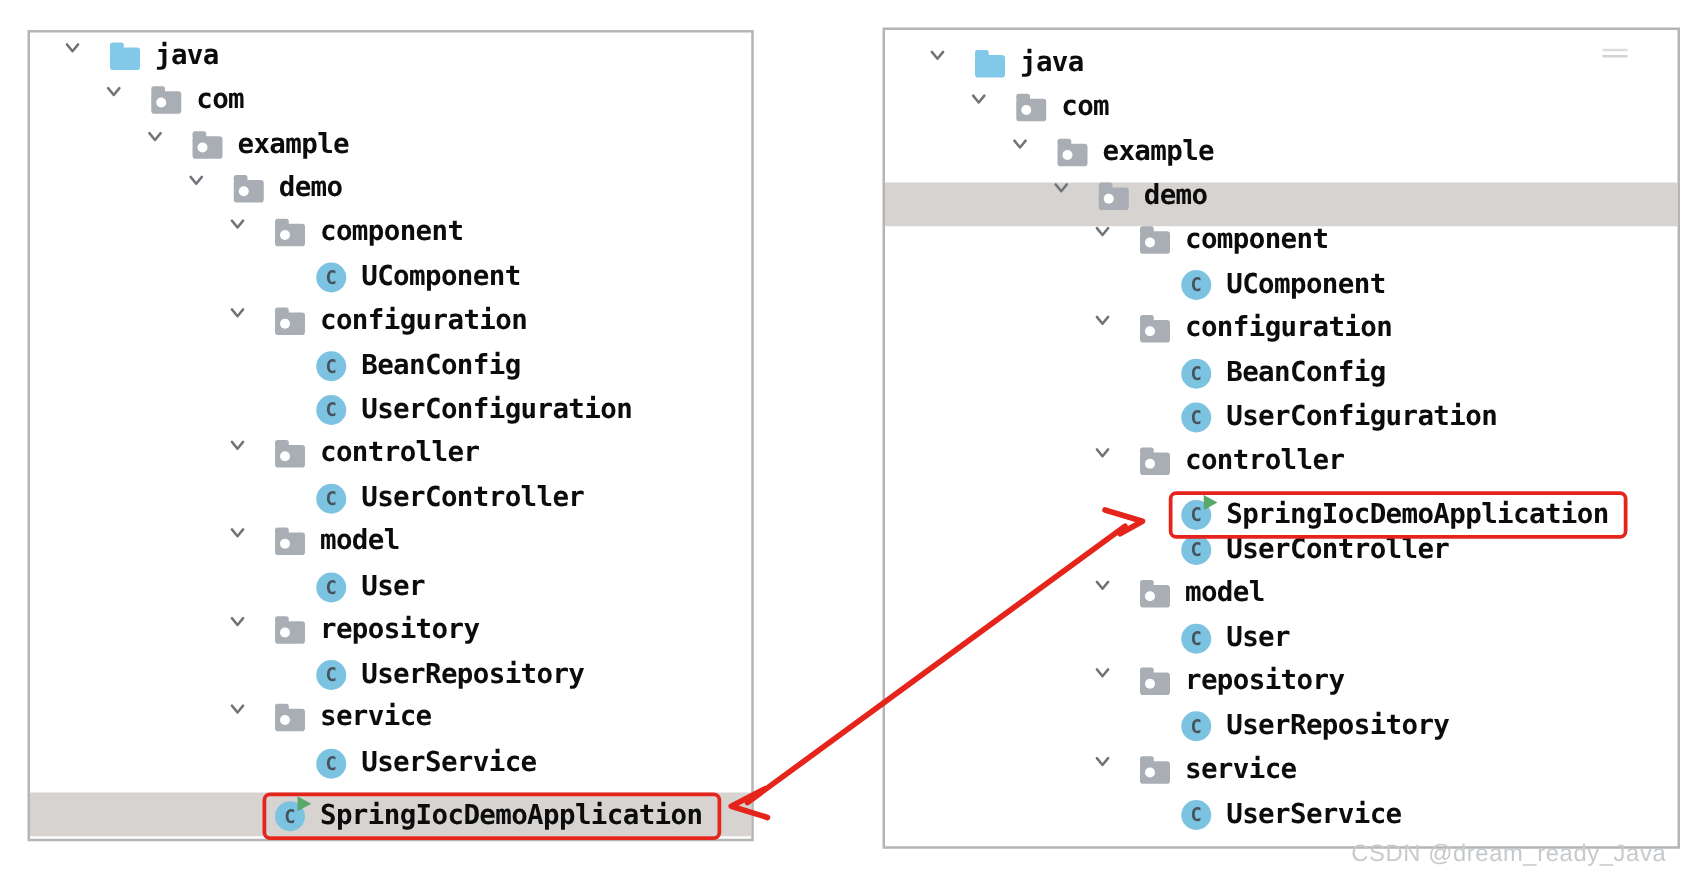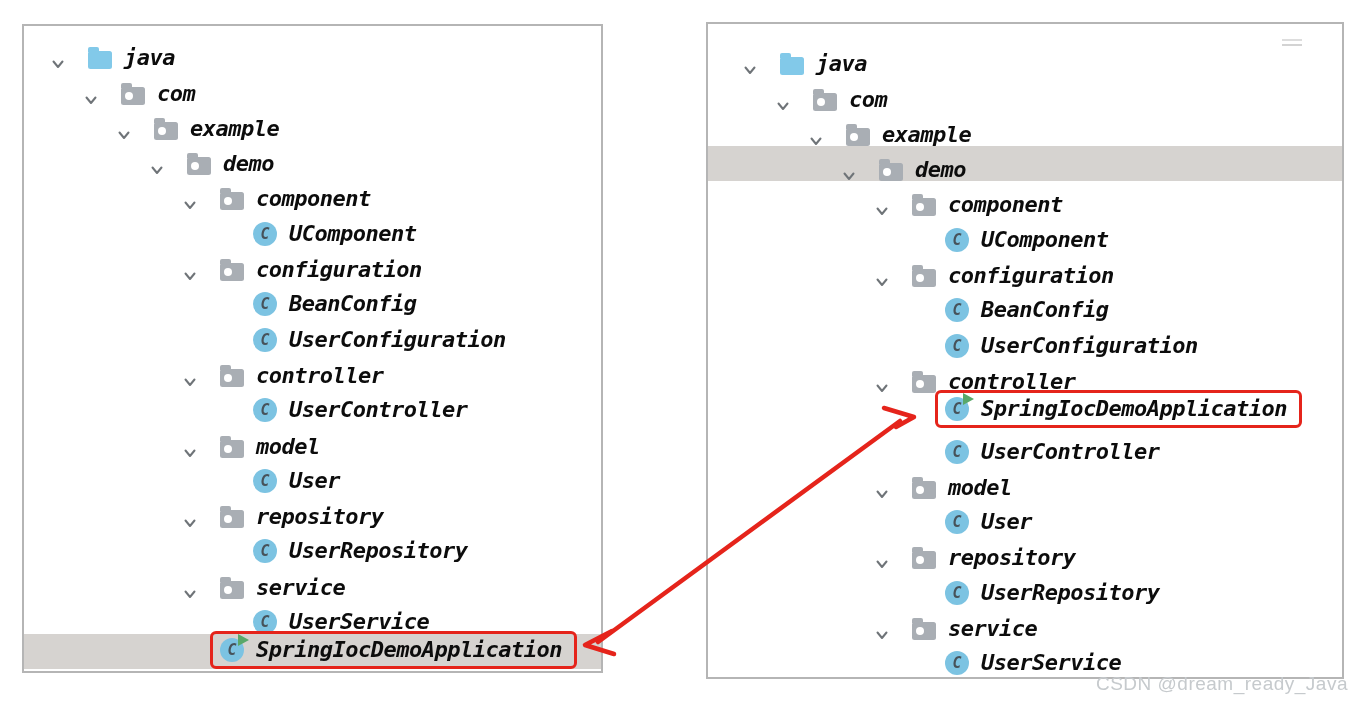--- a/index.html
+++ b/index.html
@@ -9,22 +9,22 @@
   }
   .panel{
     position:absolute;background:#ffffff;border:2px solid #b5b5b5;box-sizing:border-box;
   }
   #left-panel{left:22px;top:24px;width:581px;height:649px;}
   #right-panel{left:706px;top:22px;width:638px;height:657px;}
   .tree{position:absolute;left:0;top:0;right:0;}
   #left-tree{padding-top:8px;}
   #right-tree{padding-top:16px;}
   .row{
-    height:35.3px;display:flex;align-items:flex-end;box-sizing:border-box;
-    white-space:nowrap;overflow:visible;font-style:italic;
+    height:35.3px;display:flex;align-items:flex-start;box-sizing:border-box;
+    white-space:nowrap;overflow:visible;
   }
   .row.selected{background:var(--selection,#d6d3d0);}
   .chev{width:12px;height:9px;margin-right:24px;flex:none;display:flex;align-items:center;}
   .chev svg{display:block;}
   .item{display:flex;align-items:center;}
   .icon{width:24px;height:24px;margin-right:12px;flex:none;position:relative;box-sizing:border-box;}
   .icon.folder-src,.icon.package{
     height:18px;margin-top:4px;border-radius:2.5px;background:var(--folder-gray,#a9aeb4);
   }
   .icon.folder-src{background:var(--folder-blue,#82c9e9);}
@@ -51,21 +51,21 @@
   .red-box{
     border:3px solid var(--accent-red,#e5241b);border-radius:6px;
     padding:4px 12px 4px 7px;margin-left:-10px;position:relative;z-index:3;background:transparent;
   }
   #arrow-svg{position:absolute;left:0;top:0;z-index:5;pointer-events:none;}
   #drag-handle{
     position:absolute;right:40px;top:15px;width:20px;height:7px;box-sizing:border-box;
     border-top:2px solid #dddddd;border-bottom:2px solid #d3d3d3;
   }
   #watermark{
-    position:absolute;right:3px;top:673px;z-index:6;
+    position:absolute;right:18px;top:673px;z-index:6;
     font-family:"Liberation Sans","DejaVu Sans",sans-serif;
     font-size:19px;color:#c6cacd;letter-spacing:0.5px;
   }
 </style>
 </head>
 <body>
 
 <div class="panel" id="left-panel">
   <div class="tree" id="left-tree">
       <div class="row" style="padding-left: 28px;">

